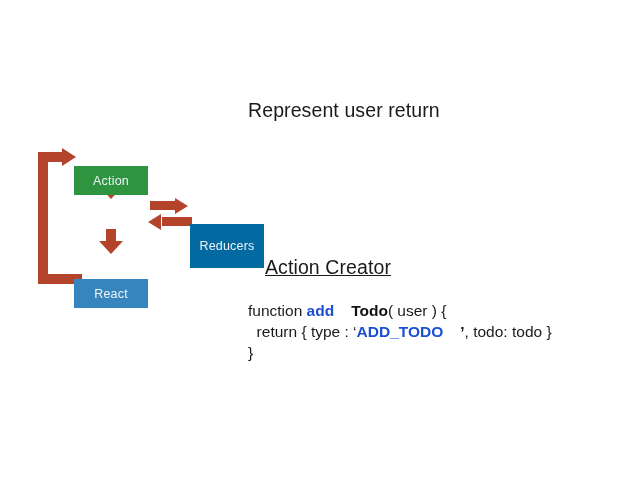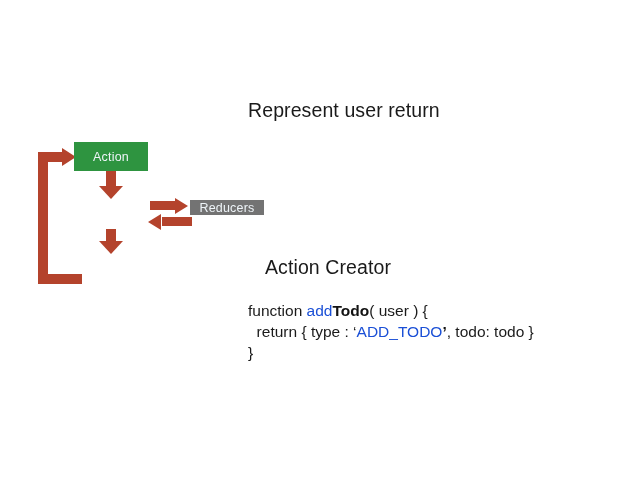--- a/index.html
+++ b/index.html
@@ -31,40 +31,41 @@
     position: absolute;
     display: flex;
     align-items: center;
     justify-content: center;
     color: #eef4f8;
     font-size: 12.5px;
     font-family: "Liberation Sans", sans-serif;
     letter-spacing: 0.2px;
     white-space: nowrap;
     z-index: 3;
+    margin-top: 24px;
   }
   .node-action {
     left: 74px;  top: 142px;
     width: 74px; height: 29px;
     background: #2e9440;
   }
   .node-store {
     left: 74px;  top: 200px;
     width: 74px; height: 29px;
     background: #3685bf;
   }
   .node-react {
     left: 74px;  top: 255px;
     width: 74px; height: 29px;
     background: #3685bf;
   }
   .node-reducers {
     left: 190px; top: 200px;
-    width: 74px; height: 15px;
-    background: #737373;
+    width: 74px; height: 44px;
+    background: #0369a1;
   }
 
   
   .bar {
     position: absolute;
     background: #b4432c;
     z-index: 1;
   }
   
   .arrow-a2s-stem { left: 106px; top: 171px; width: 10px; height: 17px; }
@@ -126,34 +127,34 @@
     position: absolute;
     color: #1a1a1a;
     font-size: 19.5px;
     font-family: "Liberation Sans", sans-serif;
     font-weight: 400;
     white-space: nowrap;
     letter-spacing: 0.1px;
   }
   .line-1 { top: 99px;  left: 0; }
   .line-2 { top: 143px; left: 0; }
-  .line-3 { top: 256px; left: 17px; }
+  .line-3 { top: 256px; left: 17px; text-decoration: underline; }
 
   .code {
     position: absolute;
     top: 300px;
     left: 0;
     color: #1a1a1a;
     font-size: 15.5px;
     line-height: 21px;
     font-family: "Liberation Sans", sans-serif;
     white-space: pre;
   }
-  .kw-blue { color: #1a4fd6; font-weight: normal; }
-  .kw-dark { color: #121212; font-weight: bold; }
+  .kw-blue { color: #1a4fd6; font-weight: bold; }
+  .kw-dark { color: #121212; font-weight: bold; padding-left: 17px; }
 </style>
 </head>
 <body>
 
 <div id="slide">
 
   <div id="diagram">
 
     <div class="bar loop-bottom"></div>
     <div class="bar loop-left"></div>
@@ -170,20 +171,23 @@
     <div class="bar arrow-s2rd-head"></div>
     <div class="bar arrow-rd2s-stem"></div>
     <div class="bar arrow-rd2s-head"></div>
 
     <div class="node node-action">
       <span>Action</span>
     </div>
     <div class="node node-reducers">
       <span>Reducers</span>
     </div>
+    <div class="node node-react">
+      <span>React</span>
+    </div>
   </div>
 
   <div id="content">
 
     <div class="headline line-1">Represent user return</div>
 
 
     <div class="headline line-3">Action Creator</div>
 
     <div class="code"><span><span>function </span><span class="kw-blue">add</span><span class="kw-dark">Todo</span><span>( user ) {</span></span>

